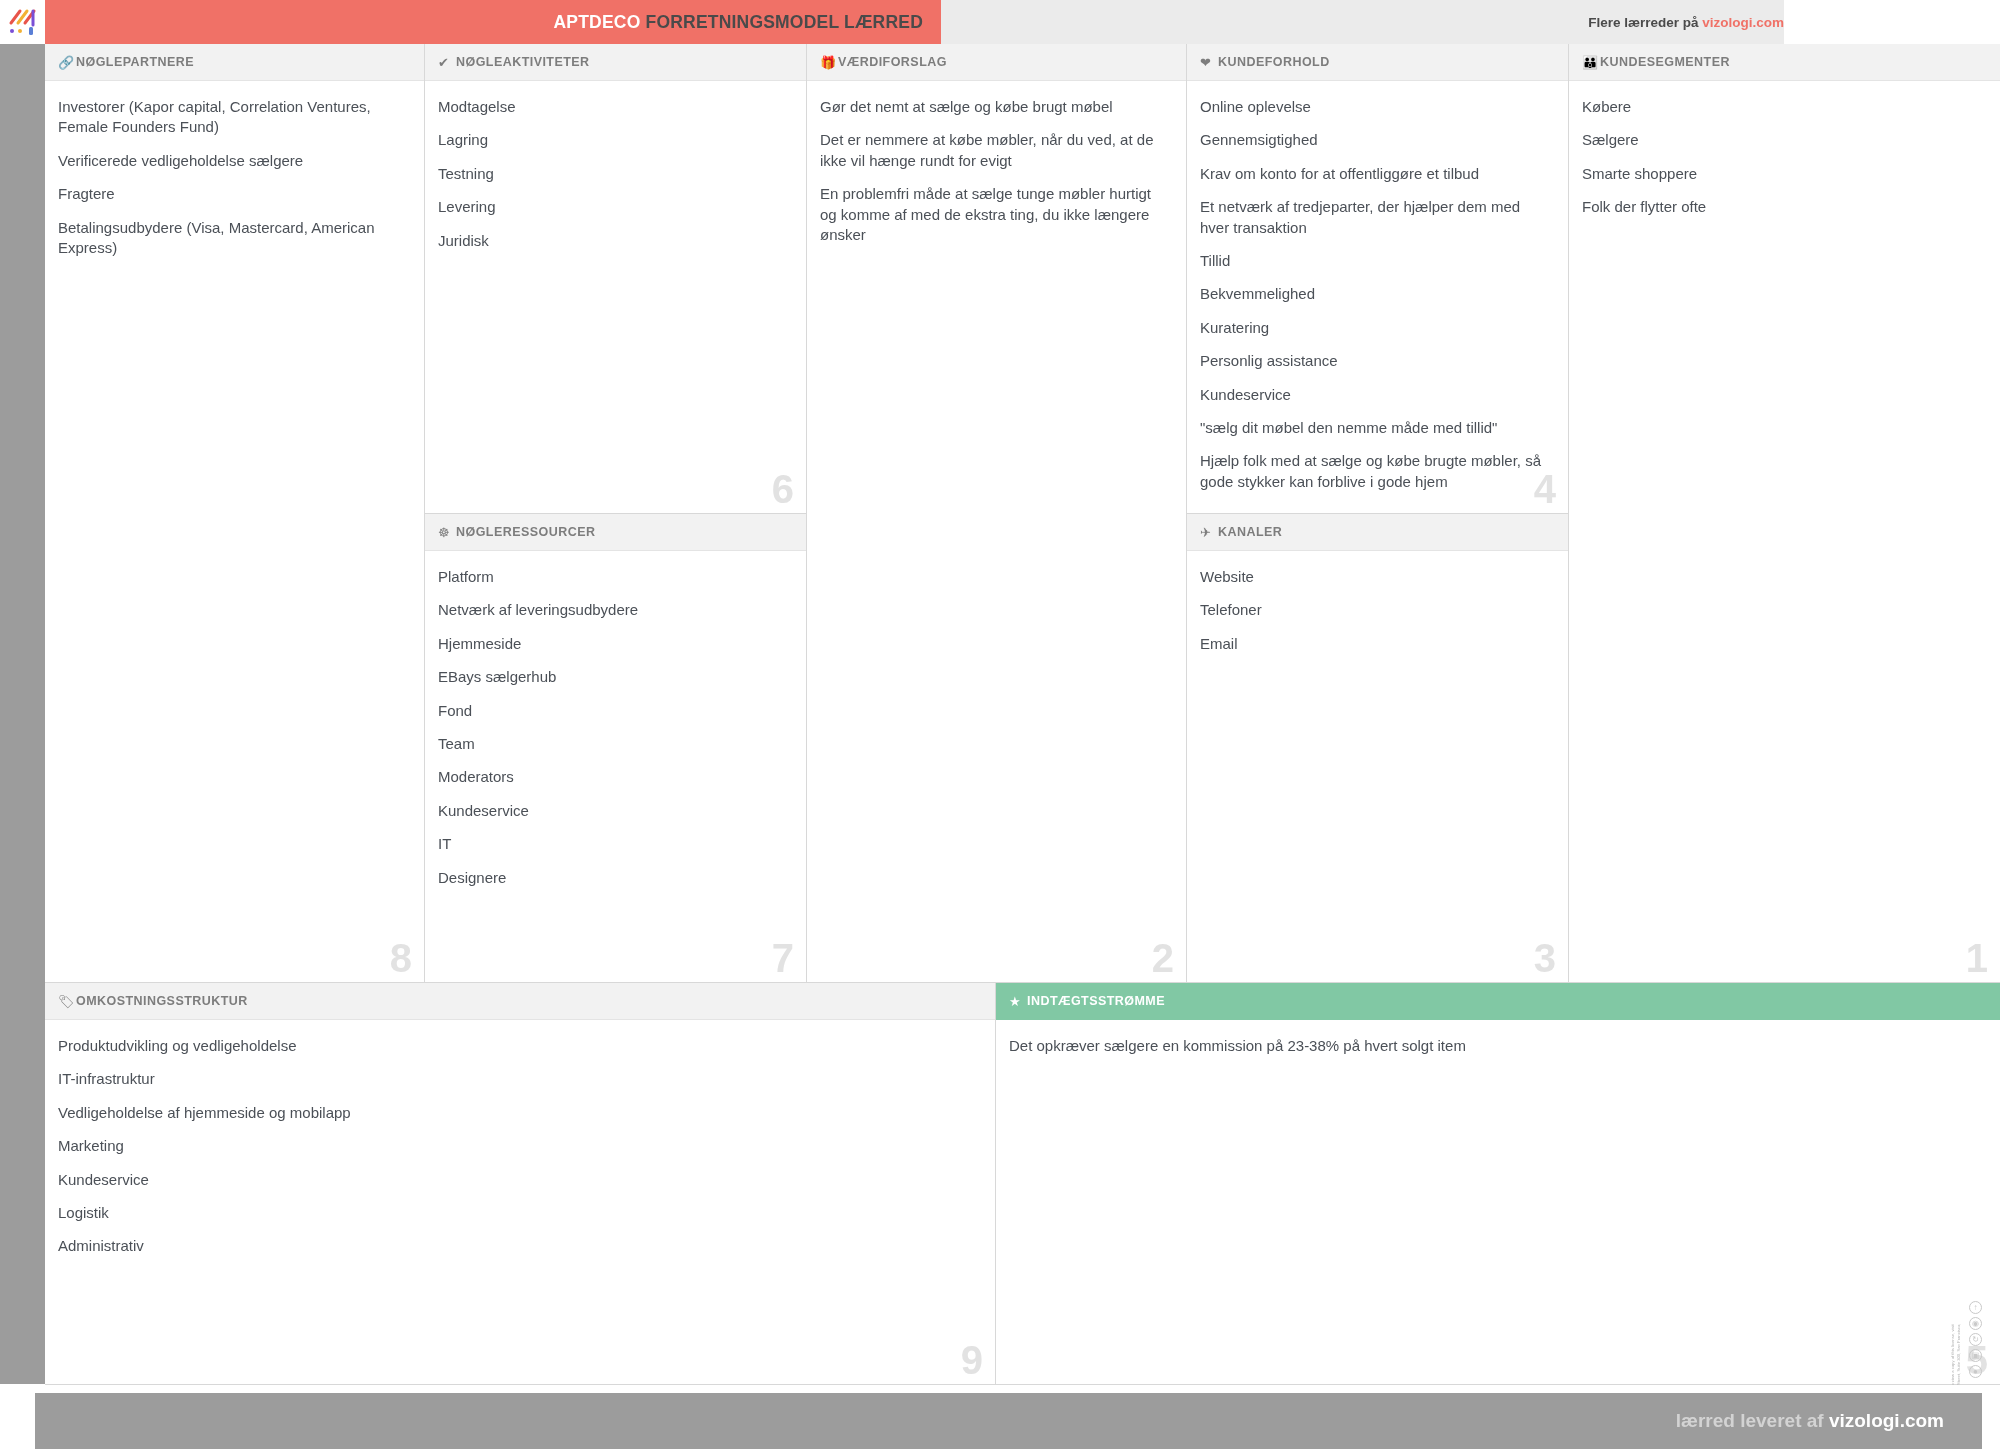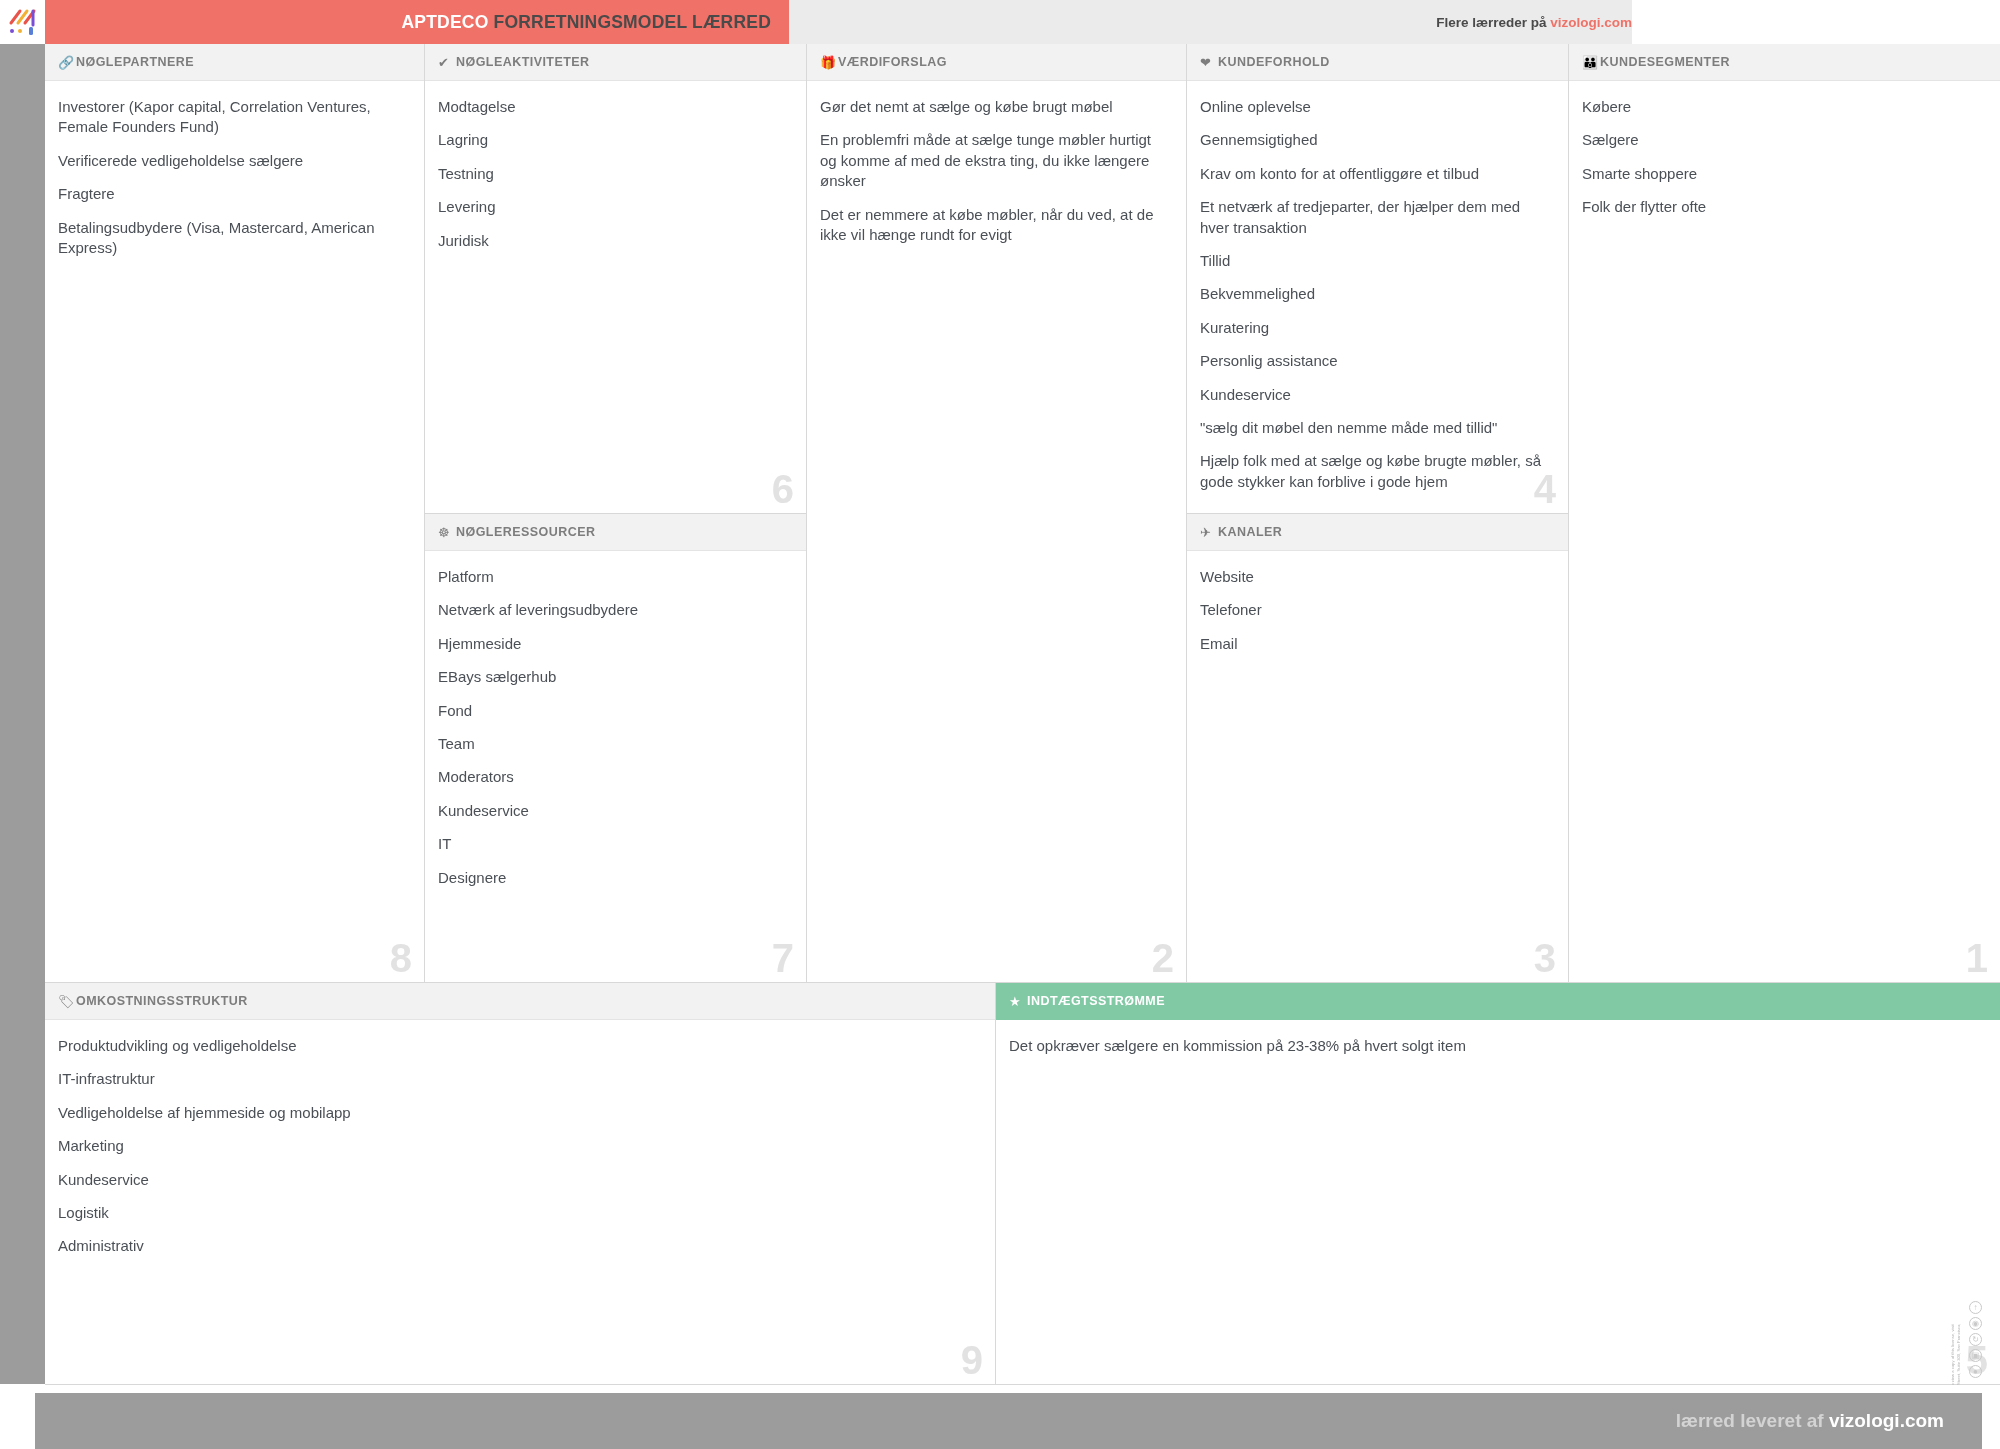--- a/index.html
+++ b/index.html
@@ -12,21 +12,21 @@
 
   .page {
     position: relative;
     width: 2000px; height: 1449px;
     background: #ffffff;
   }
 
   
   .topbar {
     position: absolute; left: 0; top: 0;
-    width: 1632px; height: 44px;
+    width: 1784px; height: 44px;
     background: #ebebeb;
     display: flex; align-items: stretch;
   }
   .logo-box {
     width: 45px; height: 44px;
     background: #ffffff;
     display: flex; align-items: center; justify-content: center;
     flex: 0 0 45px;
   }
   .logo-svg { display:block; }
@@ -252,22 +252,22 @@
       </div>
     </div>
 
     <div class="block" style="left:762px; top:0px; width:380px; height:939px;">
       <div class="hdr">
         <span class="ico">🎁</span>
         <span class="ttl">VÆRDIFORSLAG</span>
       </div>
       <div class="body">
         <div class="entry">Gør det nemt at sælge og købe brugt møbel</div>
+        <div class="entry">Det er nemmere at købe møbler, når du ved, at de ikke vil hænge rundt for evigt</div>
         <div class="entry">En problemfri måde at sælge tunge møbler hurtigt og komme af med de ekstra ting, du ikke længere ønsker</div>
-        <div class="entry">Det er nemmere at købe møbler, når du ved, at de ikke vil hænge rundt for evigt</div>
         <div class="blocknum">2</div>
       </div>
     </div>
 
     <div class="block" style="left:1142px; top:0px; width:382px; height:470px;">
       <div class="hdr">
         <span class="ico">❤</span>
         <span class="ttl">KUNDEFORHOLD</span>
       </div>
       <div class="body">

